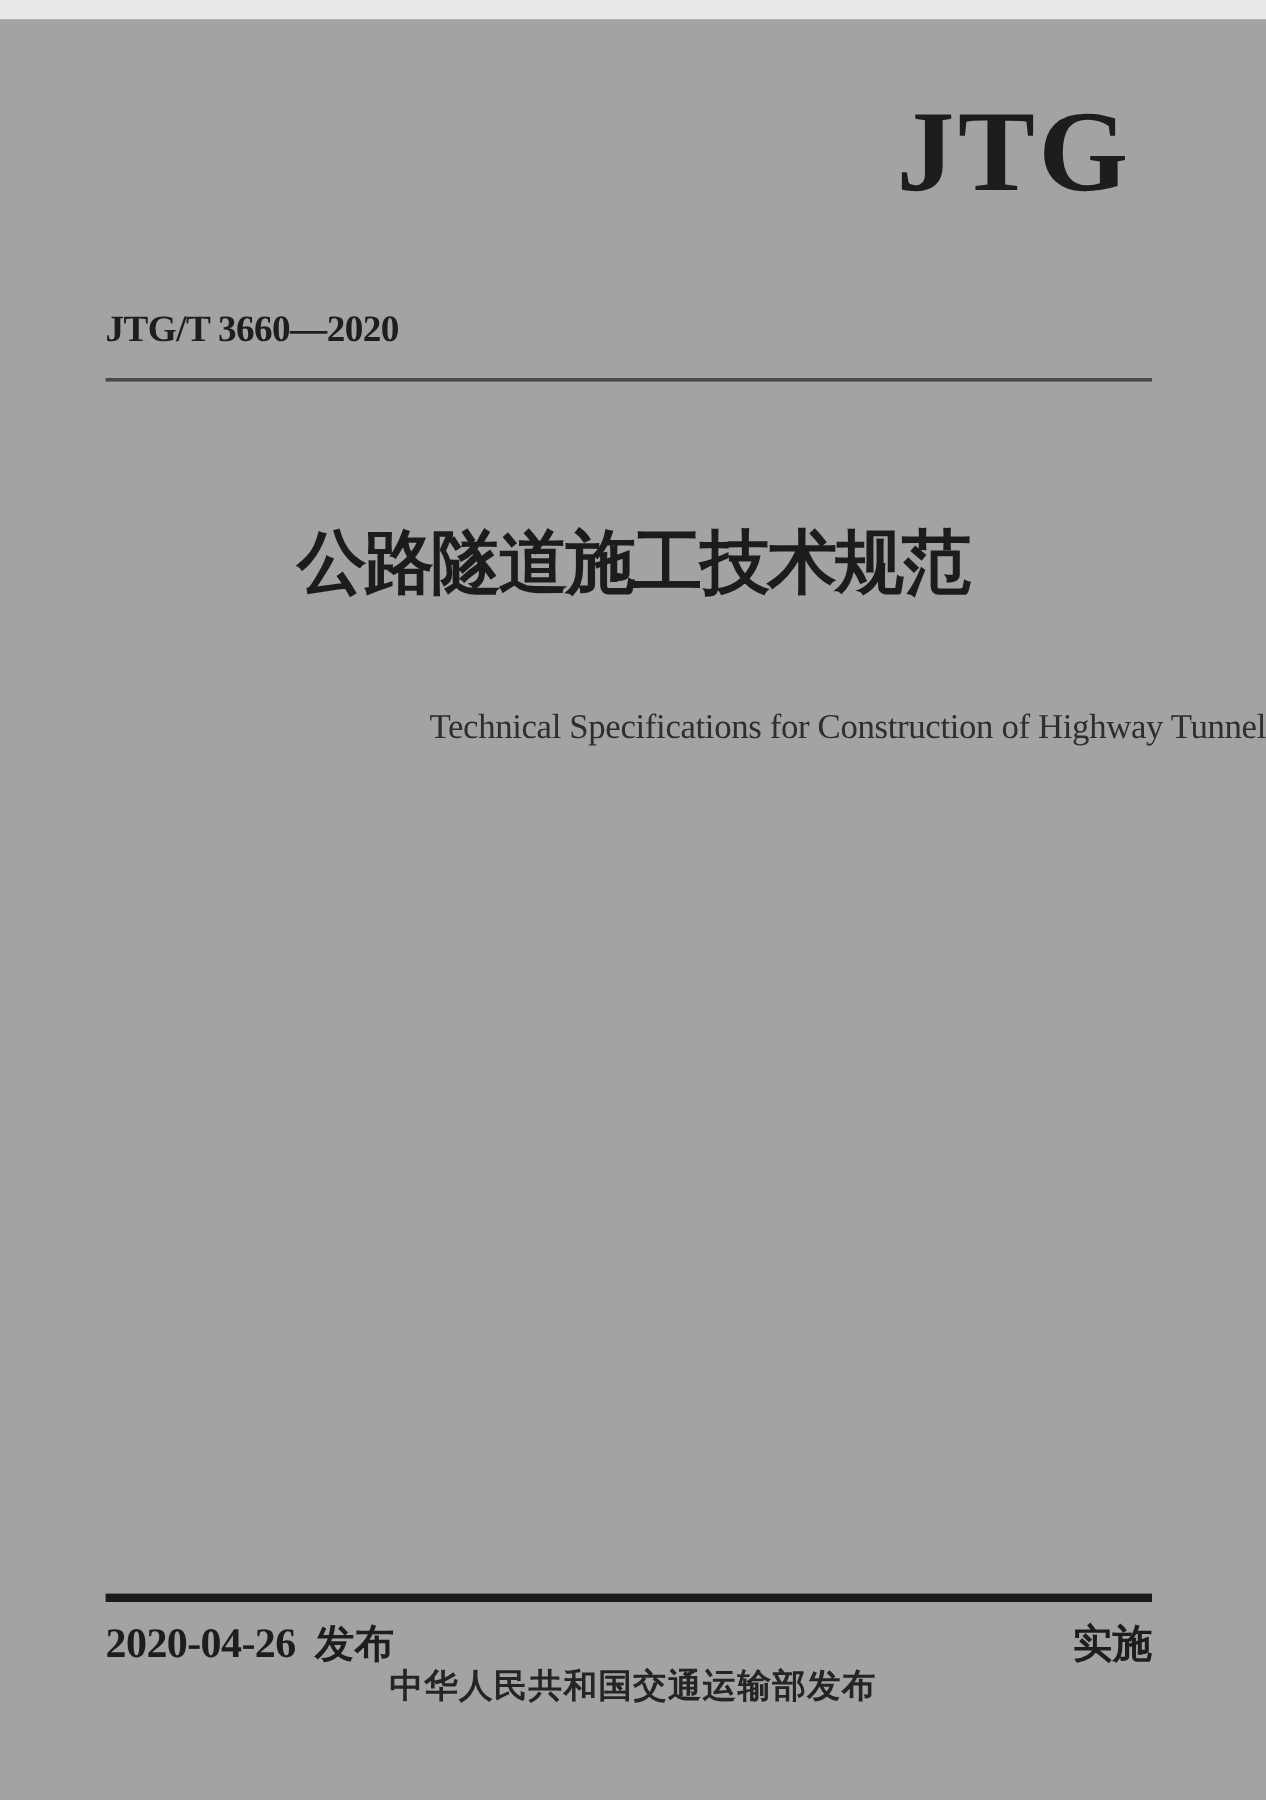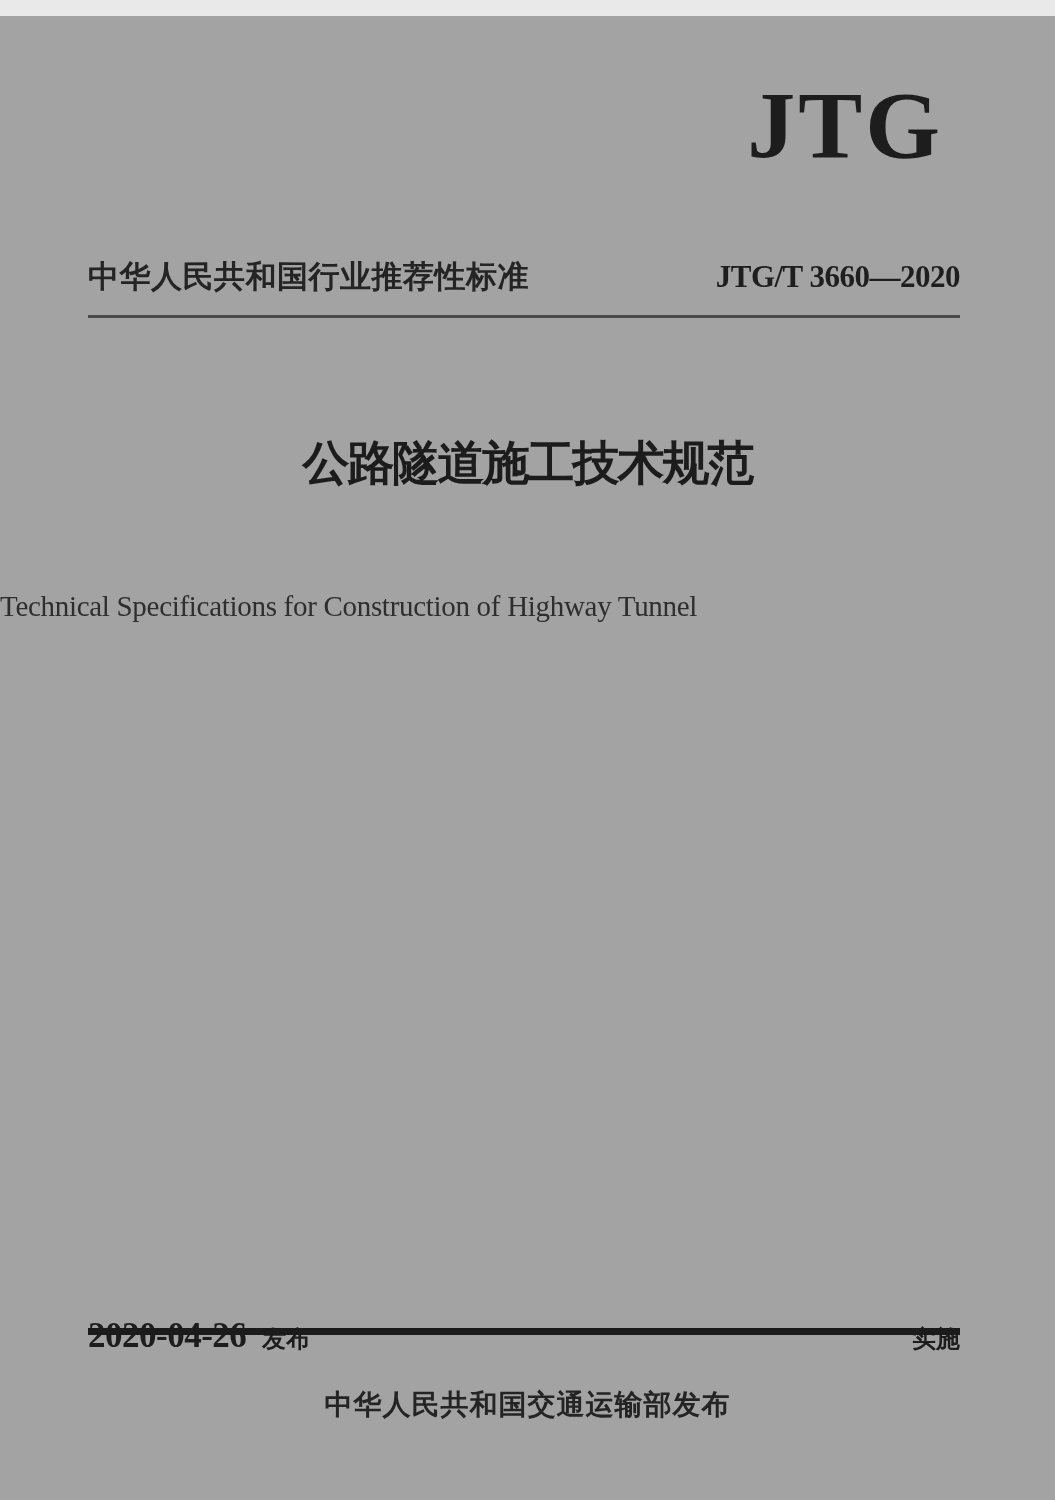--- a/index.html
+++ b/index.html
@@ -62,40 +62,40 @@
     background: #4a4a4a;
   }
   .title-cn {
     position: absolute;
     top: 420px;
     left: 0;
     width: 100%;
     text-align: center;
     font-family: "Liberation Serif", "DejaVu Serif", serif;
     font-weight: bold;
-    font-size: 47px;
+    font-size: 58px;
     letter-spacing: -2px;
     line-height: 1.15;
     color: #1c1c1c;
   }
   .title-en {
     position: absolute;
     top: 574px;
     left: 0;
     width: 100%;
-    text-align: left;
+    text-align: right;
     font-family: "Liberation Serif", "DejaVu Serif", serif;
     font-weight: normal;
     font-size: 29px;
     letter-spacing: -0.3px;
     color: #2e2e2e;
   }
   .date-row {
     position: absolute;
-    top: 1300px;
+    top: 1332px;
     left: 88px;
     right: 95px;
     display: flex;
     justify-content: space-between;
     align-items: baseline;
   }
   .date-group {
     display: flex;
     align-items: baseline;
     gap: 16px;
@@ -103,21 +103,21 @@
   .date-value {
     font-family: "Liberation Serif", "DejaVu Serif", serif;
     font-weight: bold;
     font-size: 35px;
     letter-spacing: -0.5px;
     color: #1d1d1d;
   }
   .date-label {
     font-family: "Liberation Sans", "DejaVu Sans", sans-serif;
     font-weight: bold;
-    font-size: 24px;
+    font-size: 33px;
     color: #1d1d1d;
   }
   .rule-thick {
     position: absolute;
     top: 1312px;
     left: 88px;
     right: 95px;
     height: 7px;
     background: #1b1b1b;
   }
@@ -135,21 +135,20 @@
   }
 </style>
 </head>
 <body>
 
 <div class="page">
 
   <div class="logo">JTG</div>
 
   <div class="header-row">
-    <span class="header-left">中华人民共和国行业推荐性标准</span>
     <span class="header-right">JTG/T 3660—2020</span>
   </div>
 
   <div class="rule-thin"></div>
 
   <div class="title-cn">公路隧道施工技术规范</div>
 
   <div class="title-en">Technical Specifications for Construction of Highway Tunnel</div>
 
   <div class="date-row">

